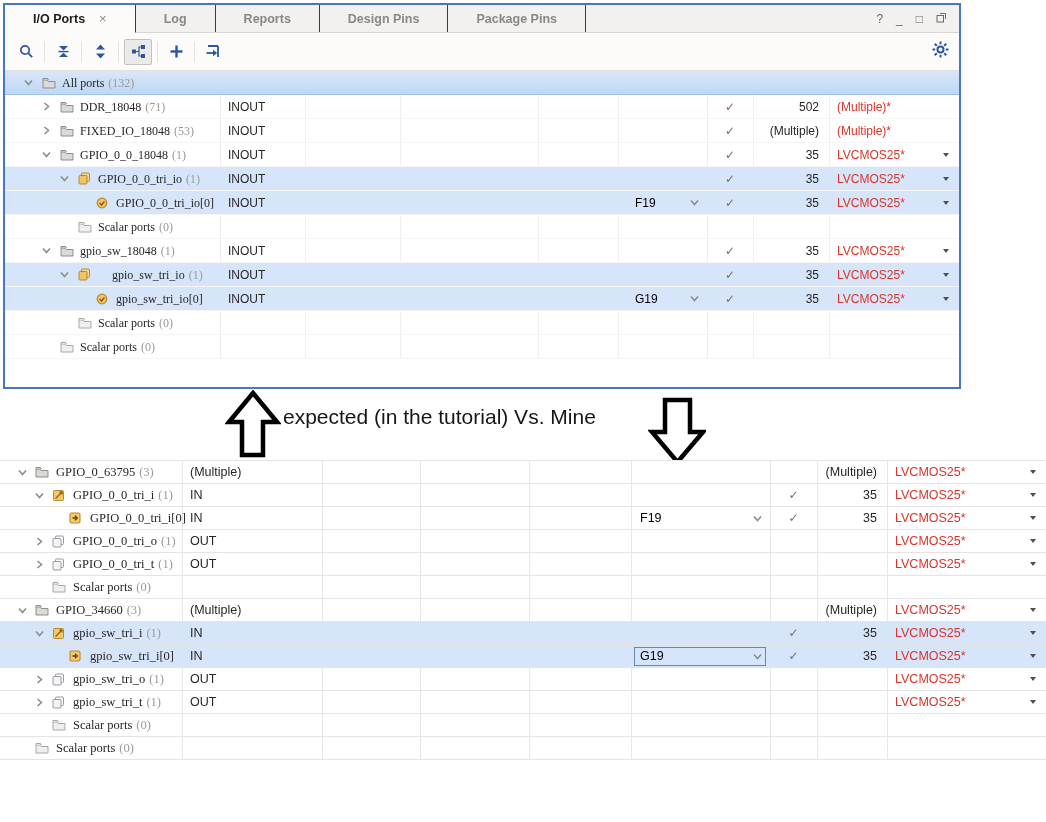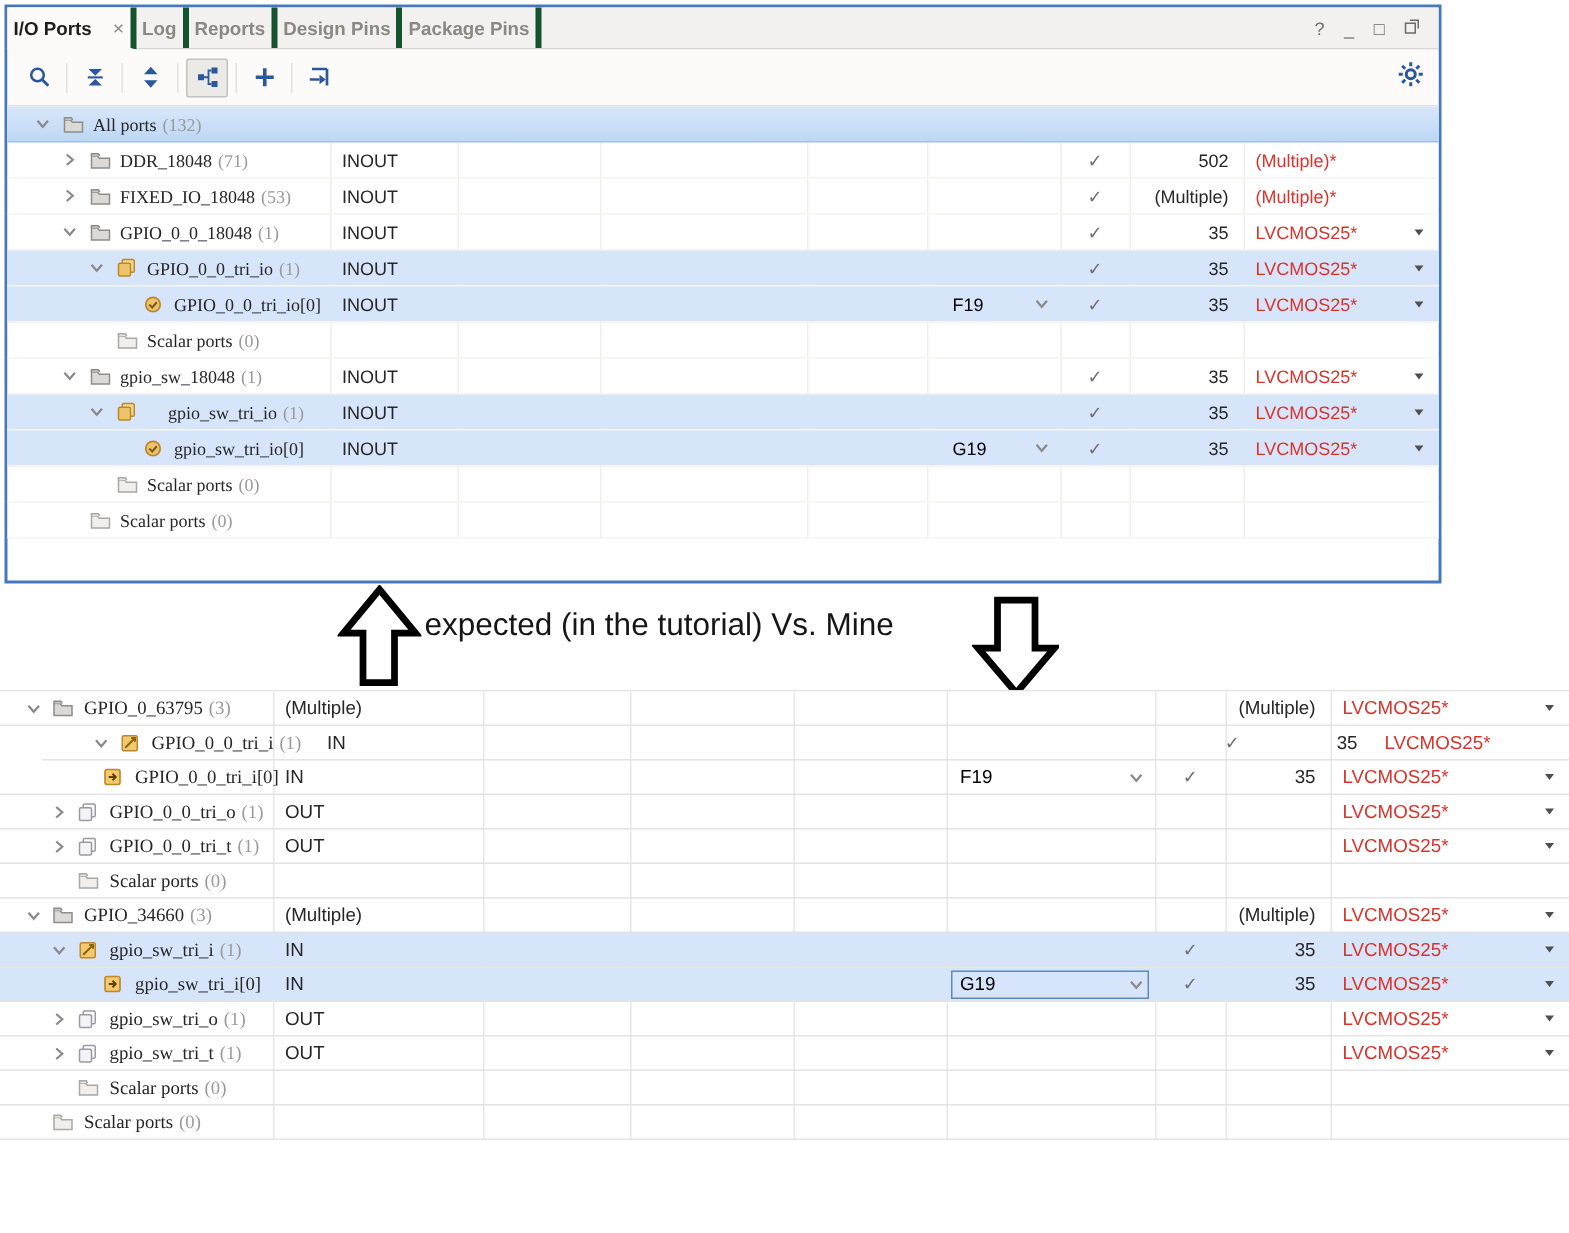--- a/index.html
+++ b/index.html
@@ -3,21 +3,21 @@
 <meta charset="utf-8">
 <style>
   html,body{margin:0;padding:0;background:#fff;}
   .canvas{position:relative;width:1046px;height:822px;background:#fff;overflow:hidden;
           font-family:"Liberation Sans","DejaVu Sans",sans-serif;}
   
   .panel{position:absolute;left:3px;top:3px;width:958px;height:386px;border:2px solid #4678bd;
          background:#fff;box-sizing:border-box;}
   .tabbar{position:relative;height:28px;background:#f2f1ef;border-bottom:1px solid #d8d6d3;
           display:flex;align-items:stretch;box-sizing:border-box;}
-  .tab{display:flex;align-items:center;padding:0 4px;border-right:4px solid #14532d;
+  .tab{display:flex;align-items:center;padding:0 28px;border-right:1px solid #14532d;
        font-size:12.5px;font-weight:bold;color:#8b8781;cursor:default;}
   .tab.active{background:#fcfbfa;color:#1d1d1d;margin-bottom:-1px;border-bottom:1px solid #fcfbfa;}
   .tab .xclose{margin-left:14px;color:#8a8a8a;font-weight:normal;font-size:13px;}
   .winctl{margin-left:auto;display:flex;align-items:center;gap:13px;padding-right:12px;
           color:#6b6b6b;font-size:12px;}
   .winctl span{line-height:1;}
   .toolbar{position:relative;height:38px;background:#fcfbfa;border-bottom:1px solid #e2e1df;
            display:flex;align-items:center;padding-left:8px;box-sizing:border-box;}
   .tbtn{width:26px;height:24px;display:flex;align-items:center;justify-content:center;border-radius:2px;}
   .tbtn.sel{background:#eceae7;border:1px solid #c3c1be;}
@@ -387,21 +387,21 @@
               <path d="M1 3 h4 l1.2 1.5 H13 V11 H1 Z" fill="#dcdad7" stroke="#8f8d8a" stroke-width="1"></path>
               <path d="M1 3 V1.5 h4.5 l1 1.5" fill="#c9c7c4" stroke="#8f8d8a" stroke-width="1"></path>
             </svg>
           </span>
           <span class="tx nm" style="left: 56px; font-size: 12.5px;">GPIO_0_63795<span class="cnt">(3)</span></span>
           <span class="tx dir" style="left: 190px; font-size: 12.5px;">(Multiple)</span>
           <div class="c" style="left: 817px; width: 60px; text-align: right; font-size: 12.5px; color: rgb(38, 38, 38);">(Multiple)</div>
           <span class="tx red" style="left: 895px; font-size: 12.5px;">LVCMOS25*</span>
           <span class="caret" style="left: 1030px;"></span>
         </div>
-        <div class="trow t2" style="height: 23px; line-height: 23px; margin-left: 28px;">
+        <div class="trow t2" style="height: 23px; line-height: 23px;">
           <span class="tx" style="left: 34px;">
             <svg width="11" height="11" viewBox="0 0 11 11">
               <polyline points="2,3.5 5.5,7.5 9,3.5" fill="none" stroke="#8a8a8a" stroke-width="1.5"></polyline>
             </svg>
           </span>
           <span class="tx ico" style="left: 52px;">
             <svg width="13" height="13" viewBox="0 0 13 13">
               <rect x="1.5" y="1.5" width="10" height="10" rx="1" fill="#f5c96b" stroke="#b9892e" stroke-width="1"></rect>
               <path d="M3.5 9.5 L9.5 3.5 M7.5 3 h2.5 v2.5" fill="none" stroke="#8a6412" stroke-width="1.3"></path>
             </svg>

